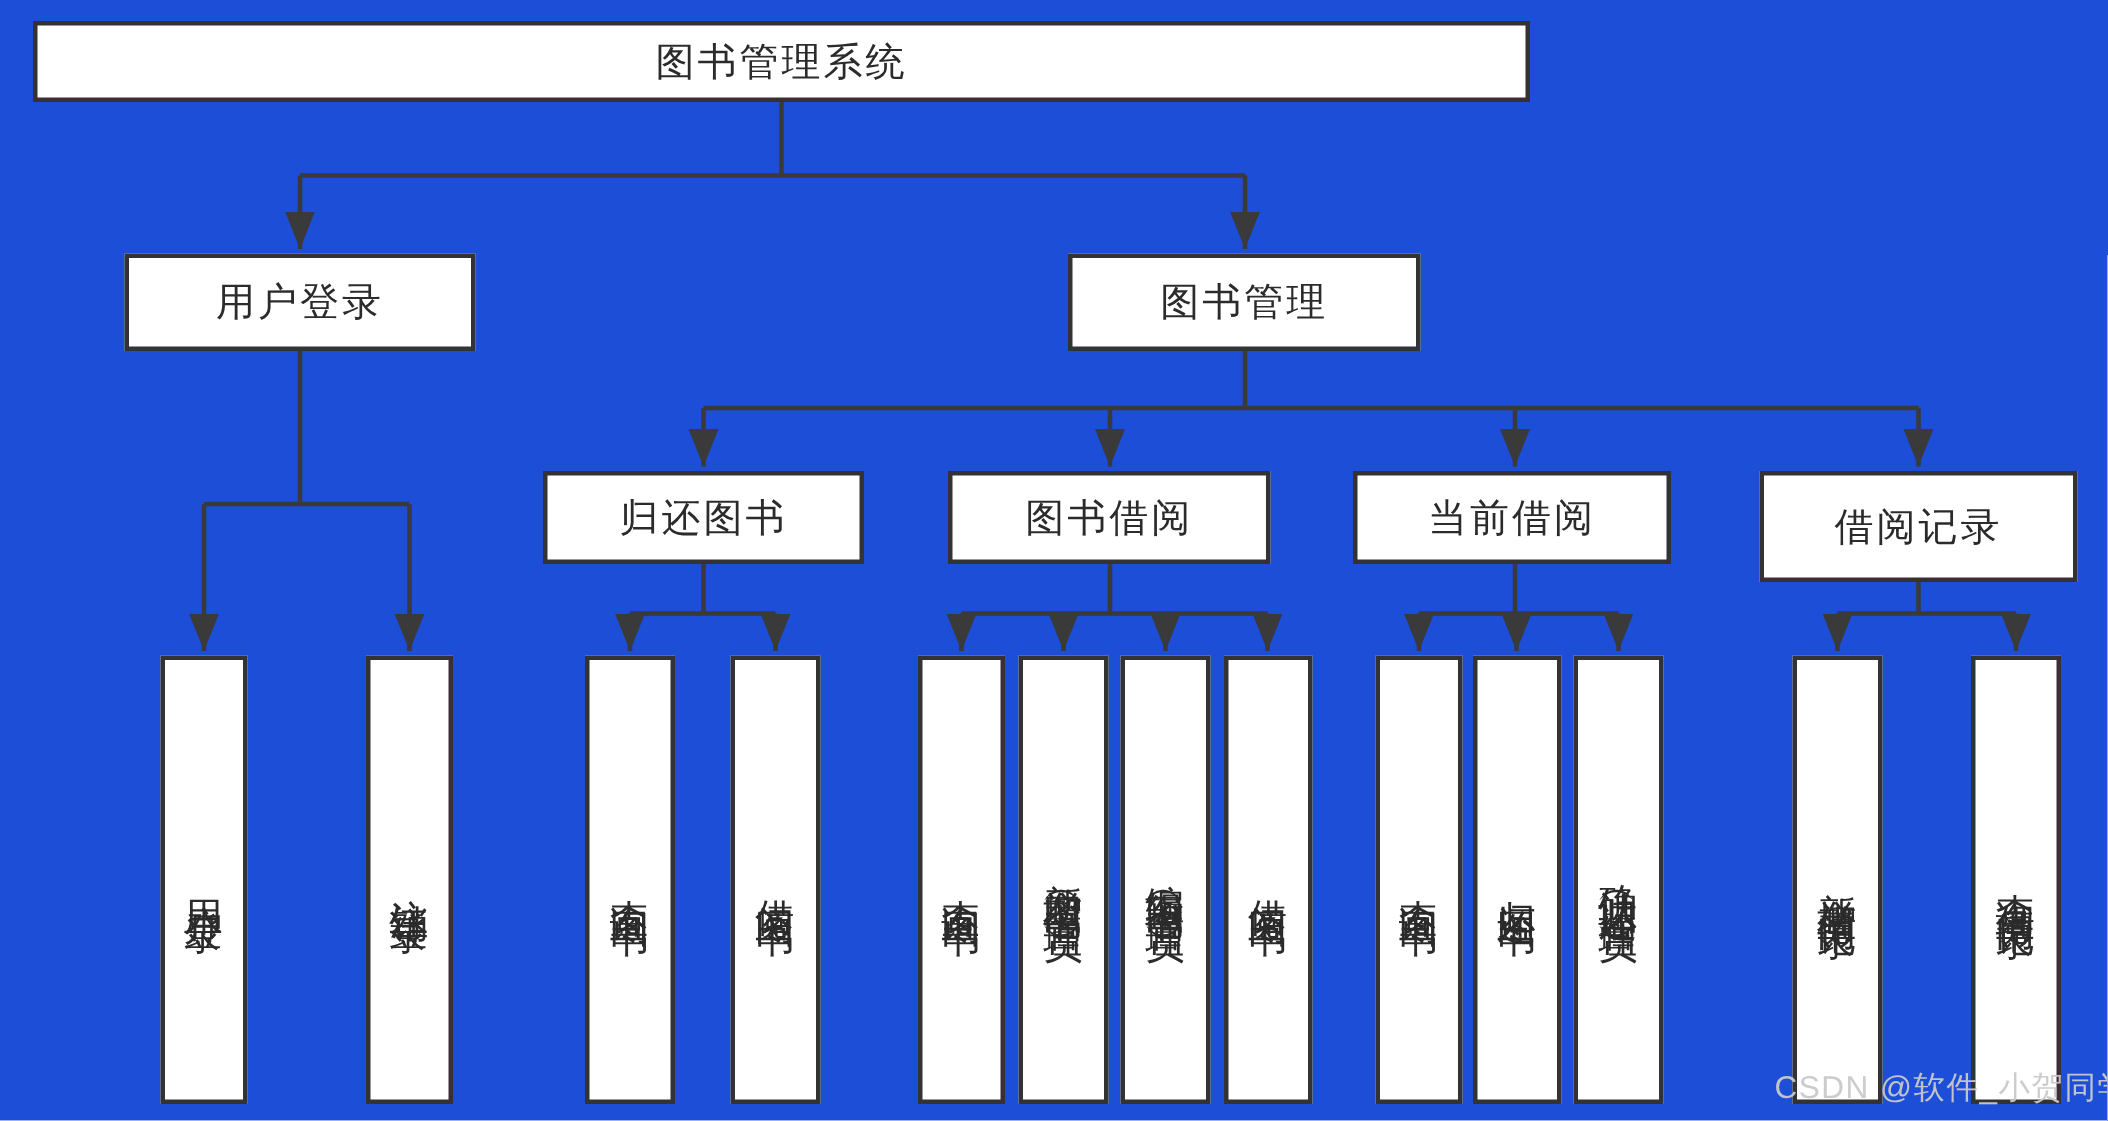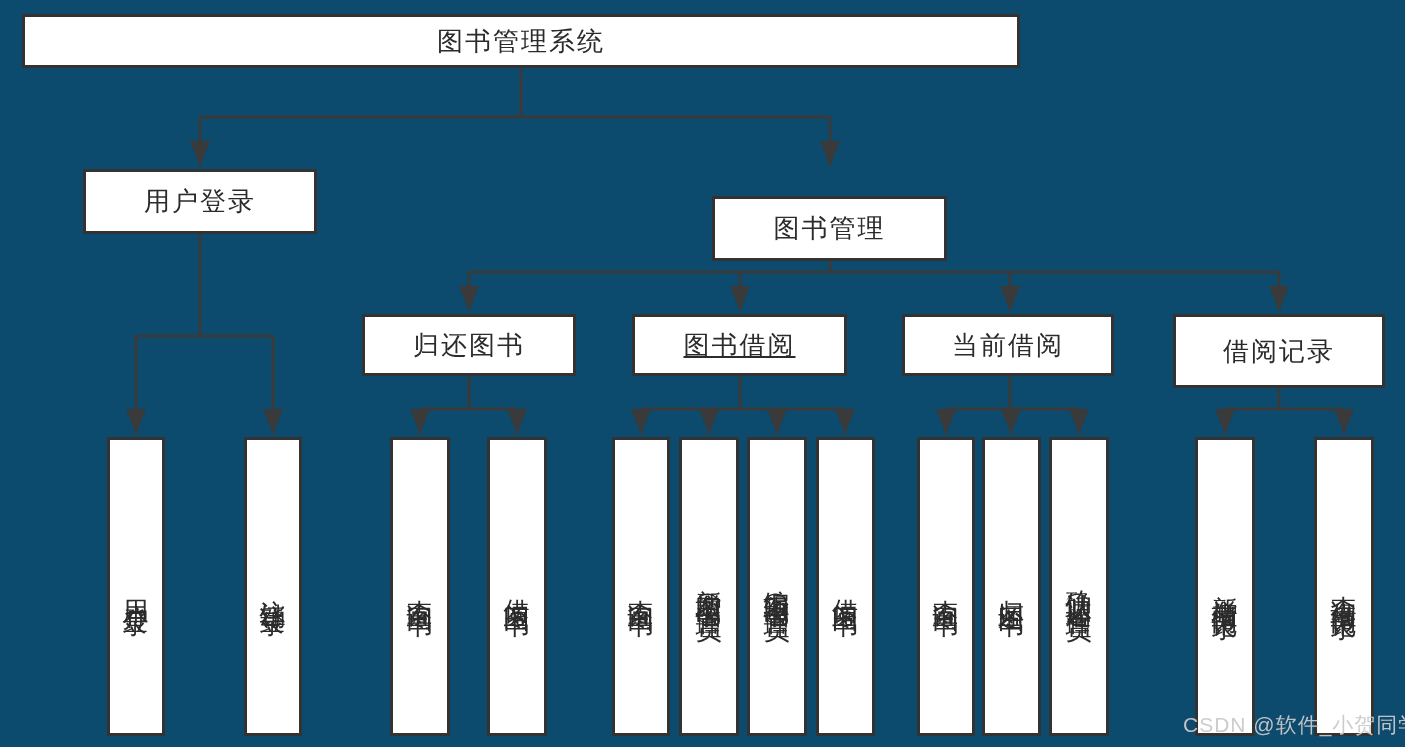--- a/index.html
+++ b/index.html
@@ -5,21 +5,21 @@
   html, body {
     margin: 0;
     padding: 0;
     background: #ffffff;
     font-family: "Liberation Sans", "DejaVu Sans", sans-serif;
   }
   .stage {
     position: relative;
     width: 1405px;
     height: 747px;
-    background: #0c4a6e;
+    background: #1d4ed8;
     overflow: hidden;
   }
   .wires {
     position: absolute;
     left: 0;
     top: 0;
     width: 1405px;
     height: 747px;
   }
   .box {
@@ -47,23 +47,23 @@
     top: 711px;
     font-size: 21px;
     letter-spacing: 1px;
     color: rgba(201, 201, 201, 0.95);
     white-space: nowrap;
     z-index: 5;
   }
   
   #n-root  { left: 22px;  top: 14px;  width: 998px; height: 54px; }
   #n-l2a   { left: 83px;  top: 169px; width: 234px; height: 65px; }
-  #n-l2b   { left: 712px; top: 169px; width: 235px; height: 65px; margin-top: 27px; }
+  #n-l2b   { left: 712px; top: 169px; width: 235px; height: 65px; }
   #n-l3a   { left: 362px; top: 314px; width: 214px; height: 62px; }
-  #n-l3b   { left: 632px; top: 314px; width: 215px; height: 62px; text-decoration: underline; }
+  #n-l3b   { left: 632px; top: 314px; width: 215px; height: 62px; }
   #n-l3c   { left: 902px; top: 314px; width: 212px; height: 62px; }
   #n-l3d   { left: 1173px;top: 314px; width: 212px; height: 74px; }
   .leaf    { top: 437px; height: 299px; width: 58px; }
   #n-a1 { left: 107px; }
   #n-a2 { left: 244px; }
   #n-b1 { left: 390px; width: 60px; }
   #n-b2 { left: 487px; width: 60px; }
   #n-c1 { left: 612px; }
   #n-c2 { left: 679px; width: 60px; }
   #n-c3 { left: 747px; width: 60px; }

